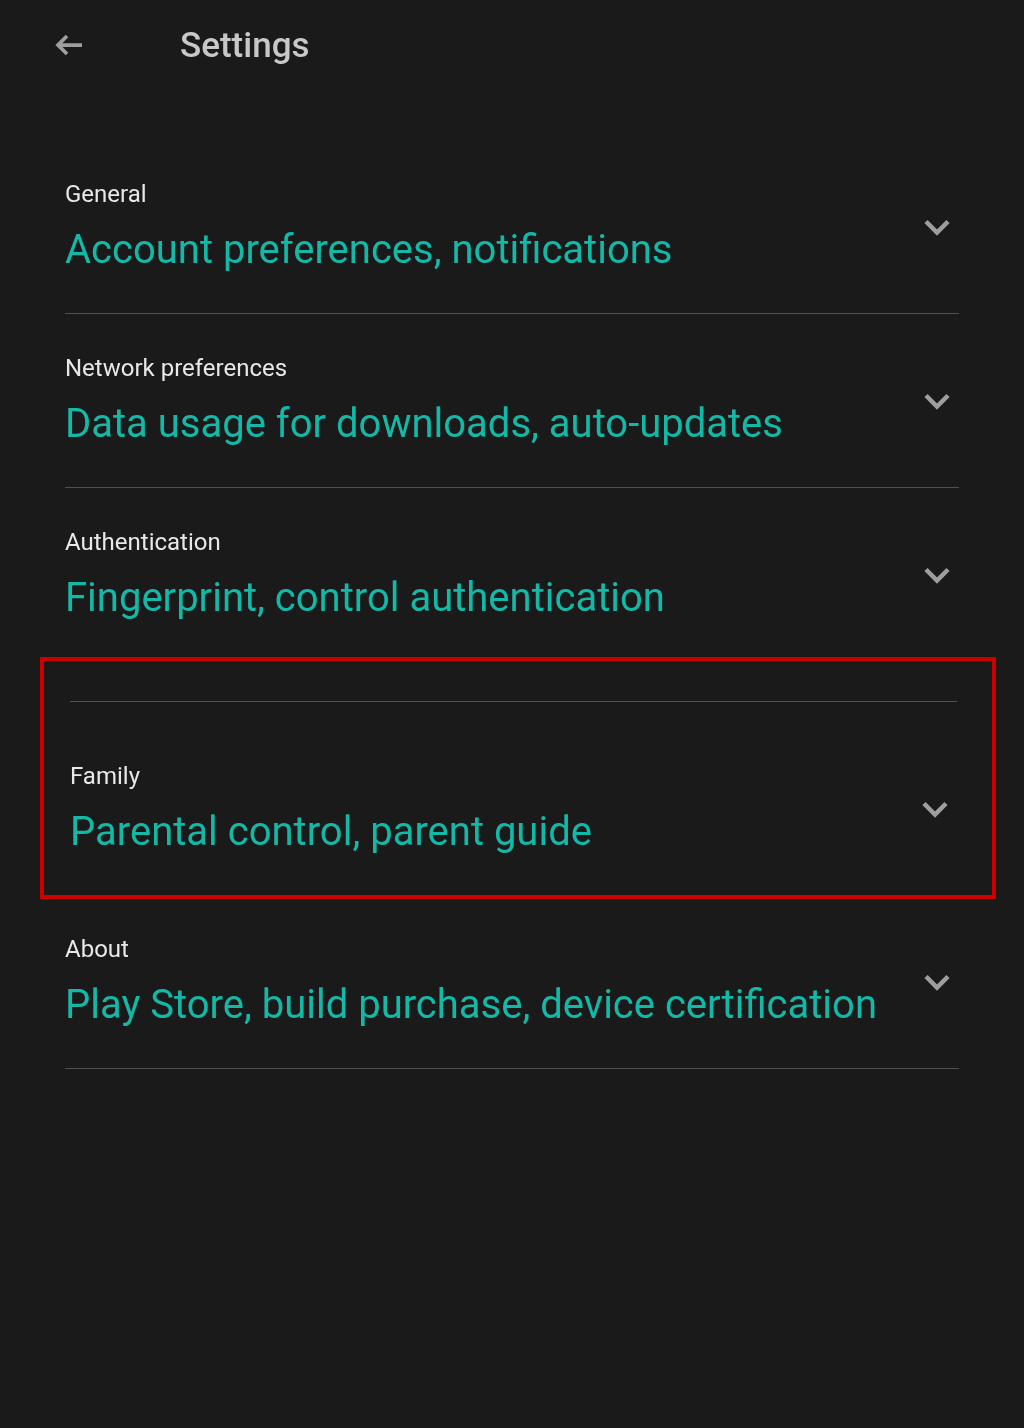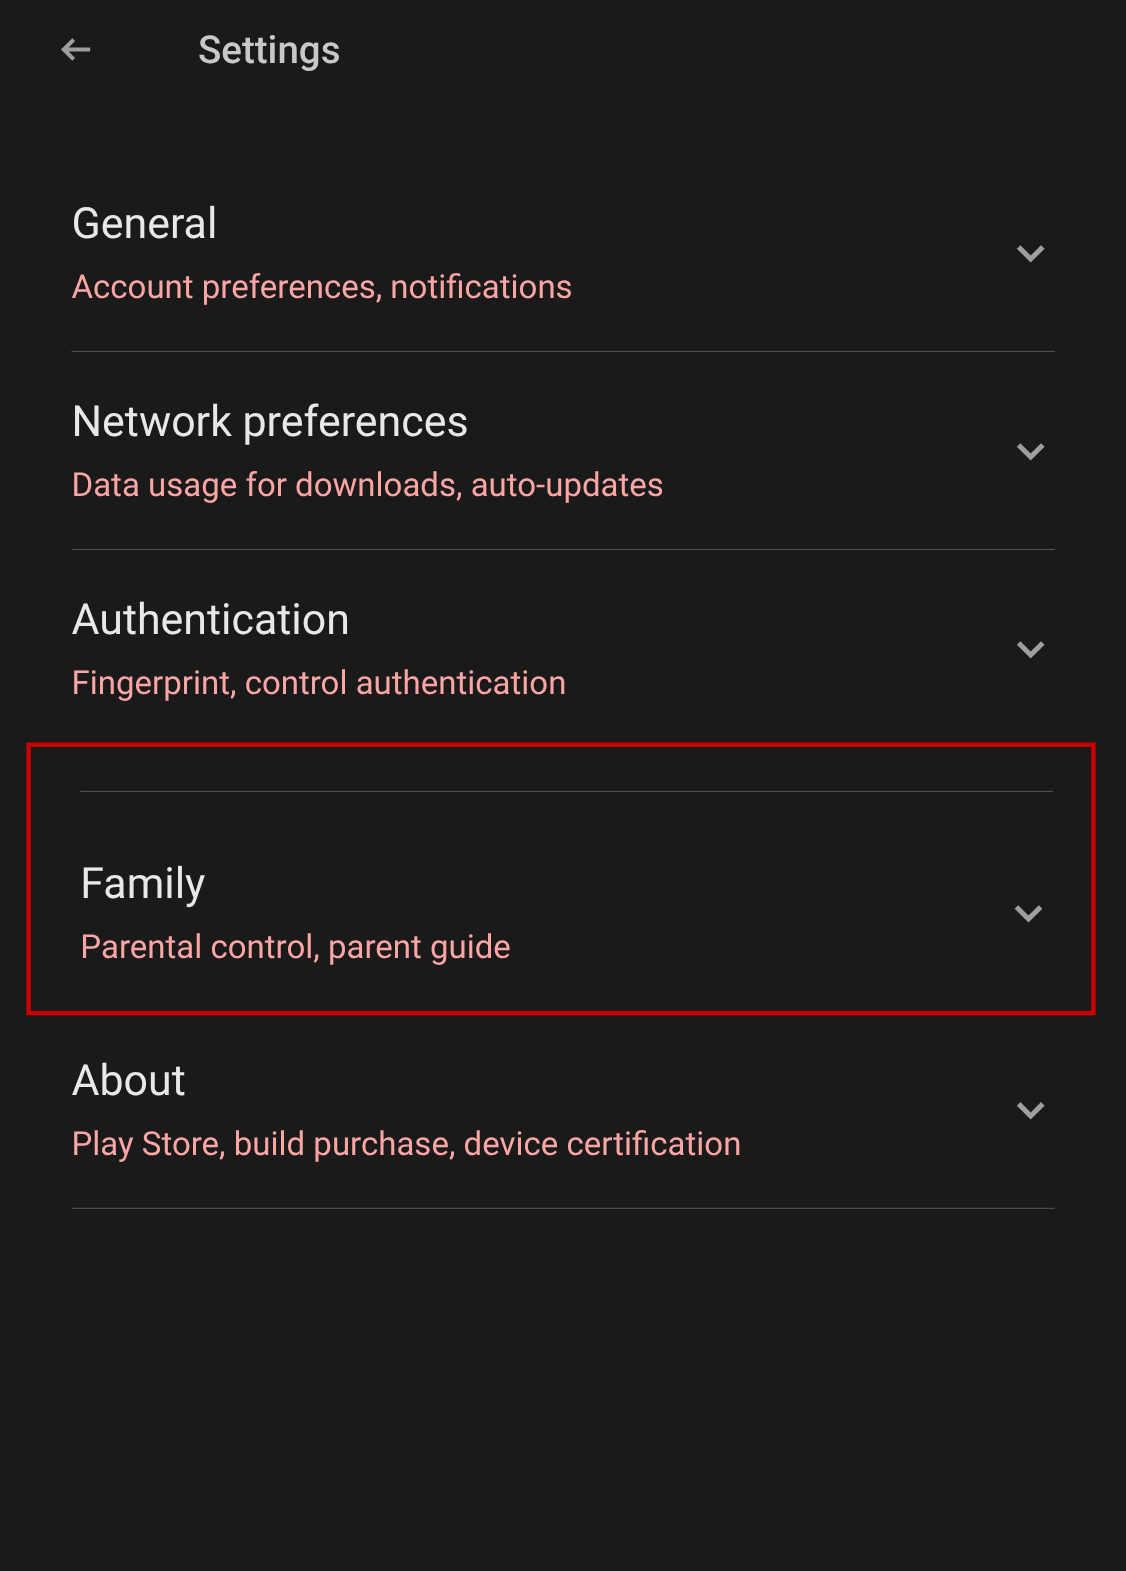--- a/index.html
+++ b/index.html
@@ -52,48 +52,48 @@
     }
     .settings-item-content {
       display: flex;
       align-items: center;
       justify-content: space-between;
     }
     .settings-item-text {
       flex: 1;
     }
     .settings-item-title {
-      font-size: 39px;
+      font-size: 24px;
       font-weight: 400;
       color: #e8e8e8;
       margin-bottom: 18px;
     }
     .settings-item-subtitle {
-      font-size: 30px;
+      font-size: 40px;
       font-weight: 400;
-      color: #fca5a5;
+      color: #14b8a6;
     }
     .chevron {
       width: 44px;
       height: 44px;
       stroke: #9e9e9e;
       stroke-width: 2.5;
       fill: none;
       margin-left: 20px;
       flex-shrink: 0;
     }
     .divider {
       height: 1px;
       background-color: #505050;
       margin: 0 65px;
     }
     .highlighted {
       border: 4px solid #cc0000;
-      margin: -4px 28px -4px 24px;
-      padding: 40px 35px 40px 45px;
+      margin: -4px 28px -4px 40px;
+      padding: 40px 35px 40px 26px;
     }
     .highlighted .divider-inner {
       height: 1px;
       background-color: #505050;
       margin-bottom: 60px;
     }
   </style>
 </head>
 <body>
 

